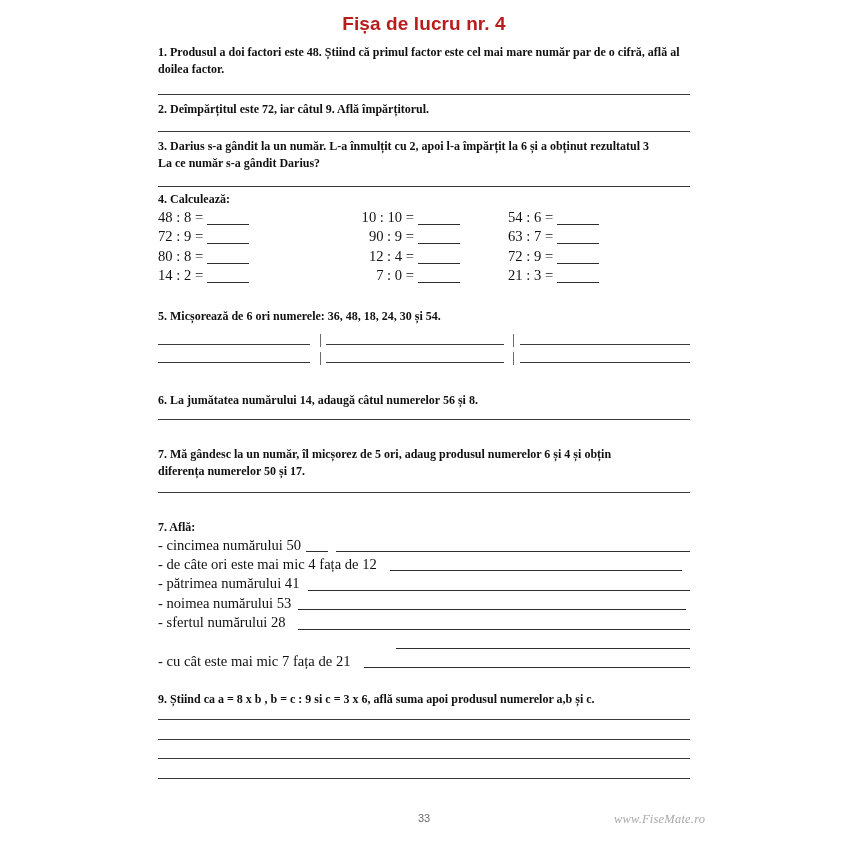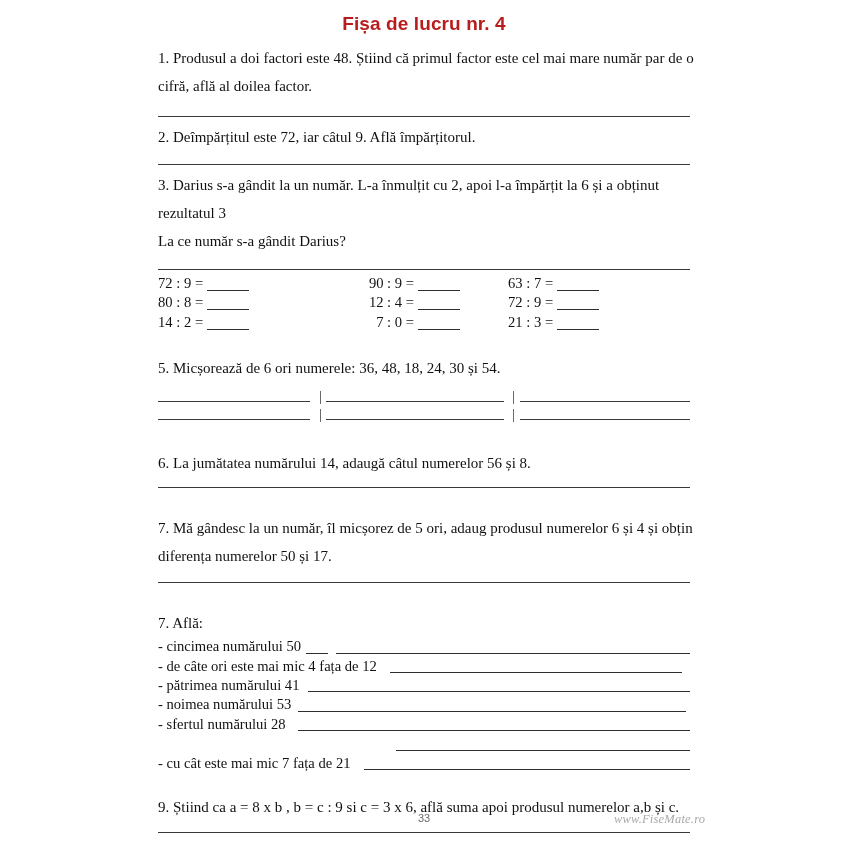--- a/index.html
+++ b/index.html
@@ -38,24 +38,25 @@
     font-size: 19px;
     text-align: center;
     letter-spacing: 0.1px;
     margin: 0;
     padding-top: 13px;
     color: #b91c1c;
   }
 
   
   .q {
-    font-size: 15px;
-    line-height: 28px;
+    font-size: 12px;
+    line-height: 17px;
     margin: 0;
     text-align: left;
+    font-weight: bold;
   }
   .q-wide { width: 545px; }
 
   .rule {
     border: 0;
     border-top: 1px solid #3a3a3a;
     height: 0;
     margin: 0;
     width: 532px;
   }
@@ -202,22 +203,28 @@
     <hr class="rule">
     <div class="sp-6"></div>
 
     <p class="q q-wide">3. Darius s-a gândit la un număr. L-a înmulțit cu 2, apoi l-a împărțit la 6 și a obținut rezultatul 3</p>
     <p class="q">La ce număr s-a gândit Darius?</p>
 
     <div class="sp-14"></div>
     <hr class="rule">
     <div class="sp-4"></div>
 
+    <p class="q">4. Calculează:</p>
 
     <div class="calc-grid">
+      <div class="calc-row">
+        <span class="calc-cell col1"><span>48 : 8 =</span><span class="blank-short"></span></span>
+        <span class="calc-cell col2"><span>10 : 10 =</span><span class="blank-short"></span></span>
+        <span class="calc-cell col3"><span>54 : 6 =</span><span class="blank-short"></span></span>
+      </div>
       <div class="calc-row">
         <span class="calc-cell col1"><span>72 : 9 =</span><span class="blank-short"></span></span>
         <span class="calc-cell col2"><span>90 : 9 =</span><span class="blank-short"></span></span>
         <span class="calc-cell col3"><span>63 : 7 =</span><span class="blank-short"></span></span>
       </div>
       <div class="calc-row">
         <span class="calc-cell col1"><span>80 : 8 =</span><span class="blank-short"></span></span>
         <span class="calc-cell col2"><span>12 : 4 =</span><span class="blank-short"></span></span>
         <span class="calc-cell col3"><span>72 : 9 =</span><span class="blank-short"></span></span>
       </div>

